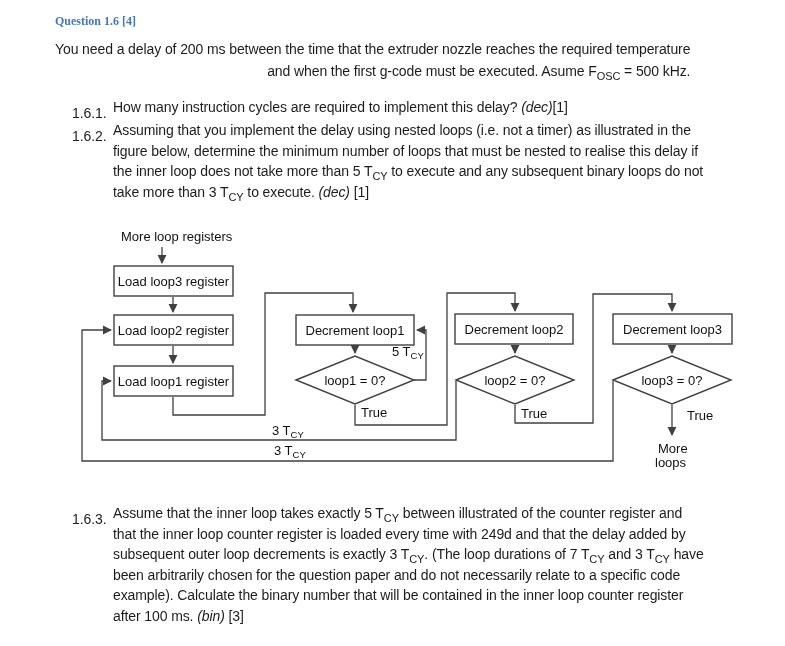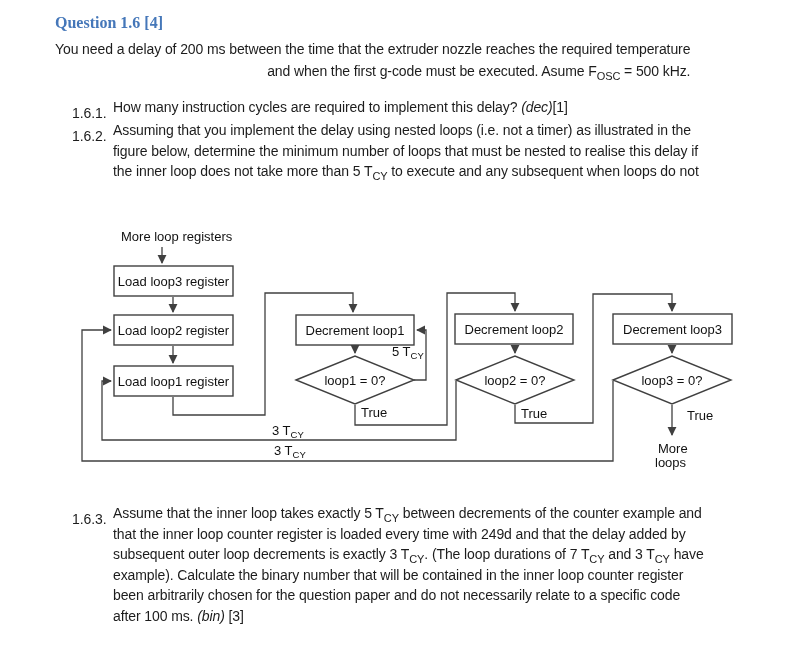--- a/index.html
+++ b/index.html
@@ -11,21 +11,21 @@
   html,body{margin:0;padding:0;background:#fff;}
   #page{
     position:relative;width:785px;height:646px;background:var(--page_bg);
     font-family:"Liberation Sans",sans-serif;color:var(--text_color);
     overflow:hidden;
   }
   .abs{position:absolute;}
   .heading{
     left:55px;top:14px;
     font-family:"Liberation Serif","DejaVu Serif",serif;
-    font-weight:bold;font-size:16px;color:var(--heading_color);
+    font-weight:bold;font-size:12px;color:var(--heading_color);
     white-space:nowrap;
   }
   .bodytext{font-size:14px;letter-spacing:-0.1px;}
   .intro{left:55px;top:38px;line-height:22px;text-align:right;}
   .q{left:0;width:785px;}
   .qnum{position:absolute;left:72px;top:8px;}
   .qbody{position:absolute;left:113px;top:0;}
   .tline{white-space:nowrap;line-height:20.6px;height:20.6px;}
   .intro .tline{line-height:22px;height:22px;}
   .it{font-style:italic;}
@@ -54,21 +54,22 @@
     <div class="qbody">
         <div class="tline"><span>How many instruction cycles are required to implement this delay? </span><span class="it">(dec)</span><span>[1]</span></div>
       </div>
   </div>
 
   <div class="abs bodytext q" style="top:120px">
     <span class="qnum">1.6.2.</span>
     <div class="qbody">
         <div class="tline"><span>Assuming that you implement the delay using nested loops (i.e. not a timer) as illustrated in the</span></div>
         <div class="tline"><span>figure below, determine the minimum number of loops that must be nested to realise this delay if</span></div>
-        <div class="tline"><span>the inner loop does not take more than 5 T</span><sub>CY</sub><span> to execute and any subsequent when loops do not</span></div>
+        <div class="tline"><span>the inner loop does not take more than 5 T</span><sub>CY</sub><span> to execute and any subsequent binary loops do not</span></div>
+        <div class="tline"><span>take more than 3 T</span><sub>CY</sub><span> to execute. </span><span class="it">(dec)</span><span> [1]</span></div>
       </div>
   </div>
 
   <svg class="abs" style="left:0;top:0" width="785" height="646" viewBox="0 0 785 646">
     <defs>
       <marker id="arr" viewBox="0 0 10 10" refX="9" refY="5" markerWidth="7" markerHeight="7" orient="auto-start-reverse">
         <path d="M0,0 L10,5 L0,10 z" fill="var(--line_color)"></path>
       </marker>
     </defs>
 
@@ -125,22 +126,22 @@
     <text x="521" y="418">True</text>
     <text x="687" y="420">True</text>
 
     <text x="658" y="453">More</text>
     <text x="655" y="467">loops</text>
   </svg>
 
   <div class="abs bodytext q" style="top:503px">
     <span class="qnum">1.6.3.</span>
     <div class="qbody">
-        <div class="tline"><span>Assume that the inner loop takes exactly 5 T</span><sub>CY</sub><span> between decrements of the counter example and</span></div>
+        <div class="tline"><span>Assume that the inner loop takes exactly 5 T</span><sub>CY</sub><span> between illustrated of the counter register and</span></div>
         <div class="tline"><span>that the inner loop counter register is loaded every time with 249d and that the delay added by</span></div>
         <div class="tline"><span>subsequent outer loop decrements is exactly 3 T</span><sub>CY</sub><span>. (The loop durations of 7 T</span><sub>CY</sub><span> and 3 T</span><sub>CY</sub><span> have</span></div>
+        <div class="tline"><span>been arbitrarily chosen for the question paper and do not necessarily relate to a specific code</span></div>
         <div class="tline"><span>example). Calculate the binary number that will be contained in the inner loop counter register</span></div>
-        <div class="tline"><span>been arbitrarily chosen for the question paper and do not necessarily relate to a specific code</span></div>
         <div class="tline"><span>after 100 ms. </span><span class="it">(bin)</span><span> [3]</span></div>
       </div>
   </div>
 
 </div>
 
 </body></html>

